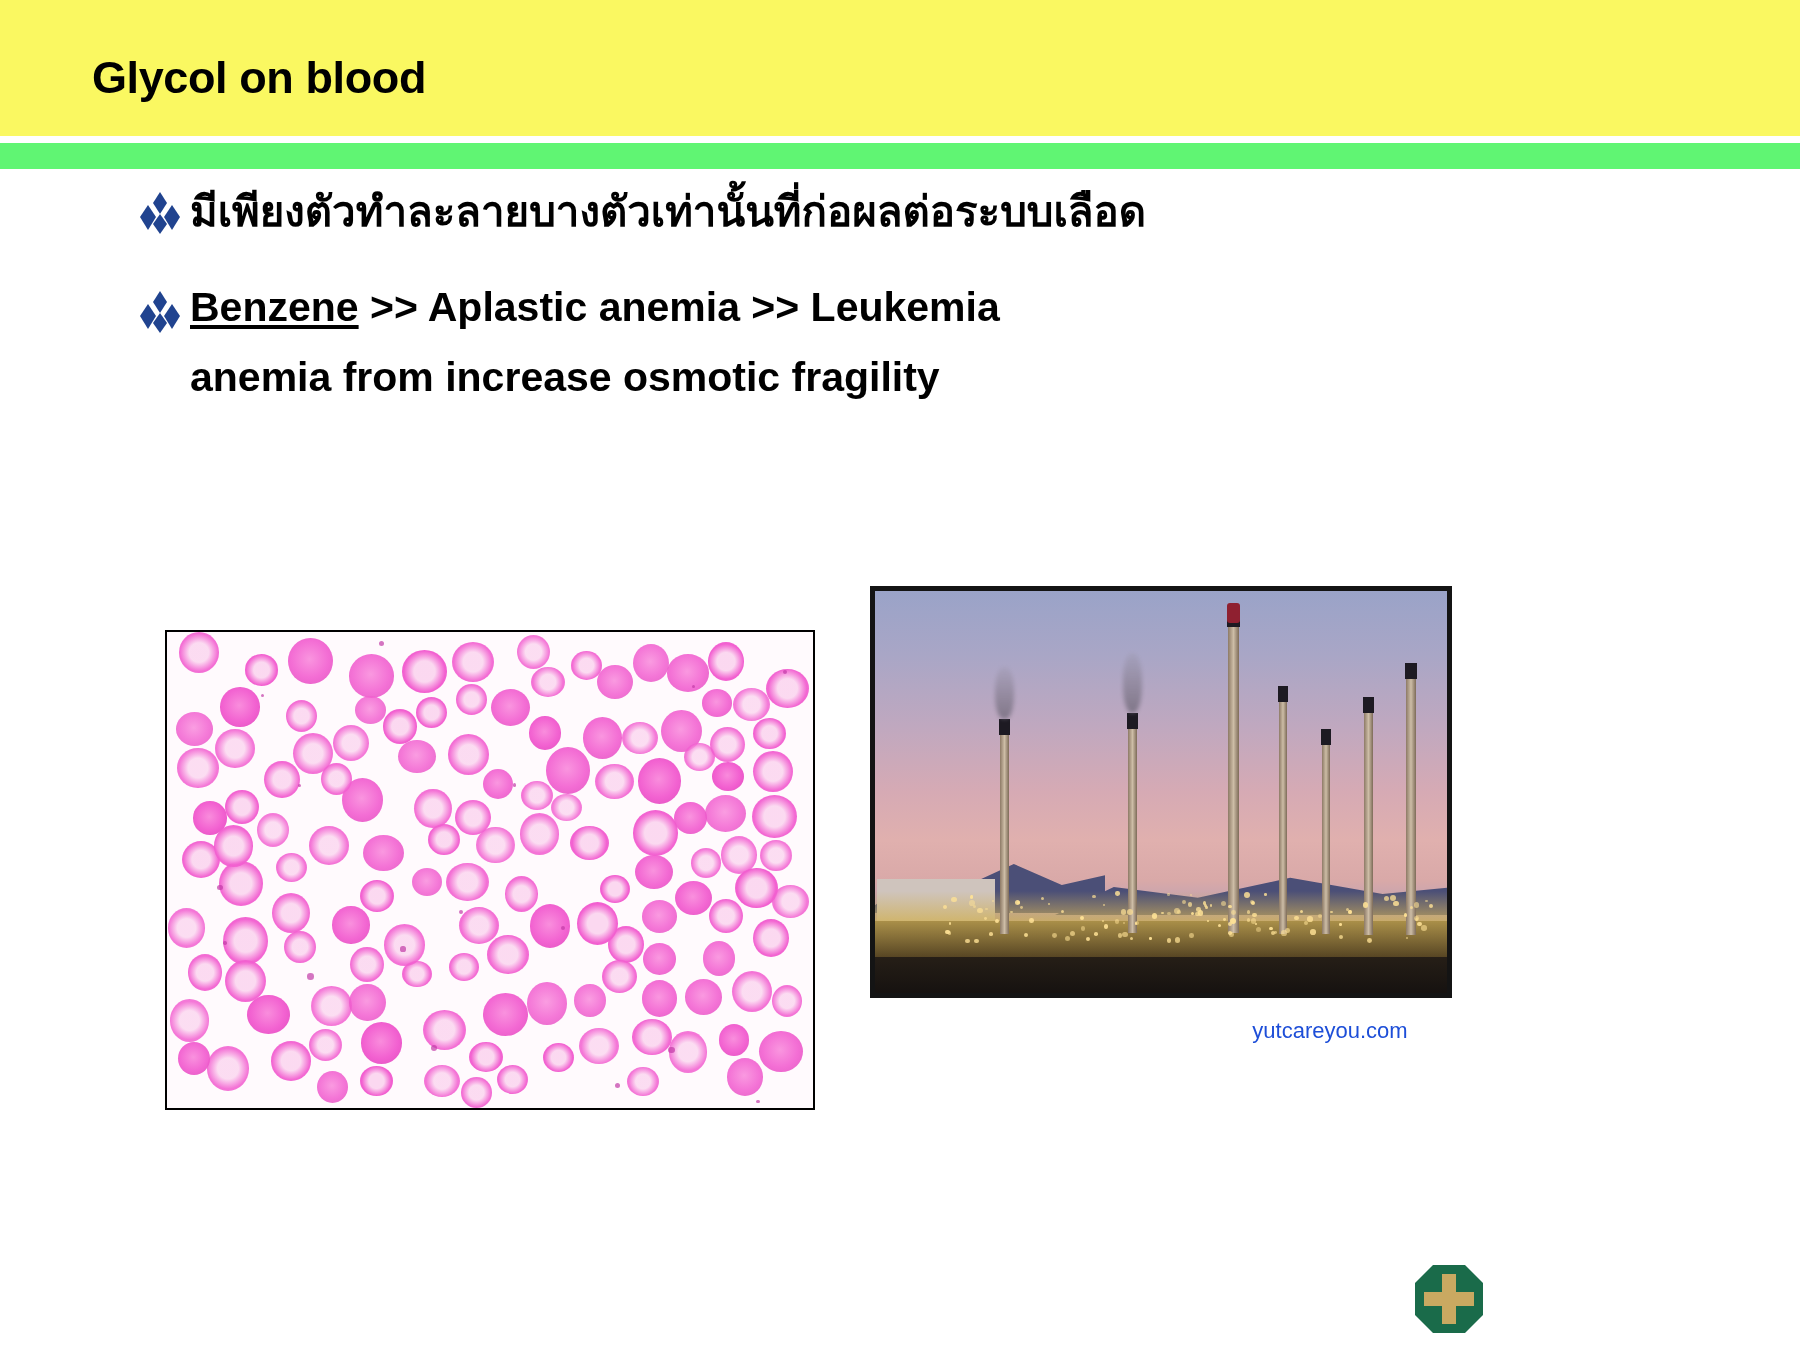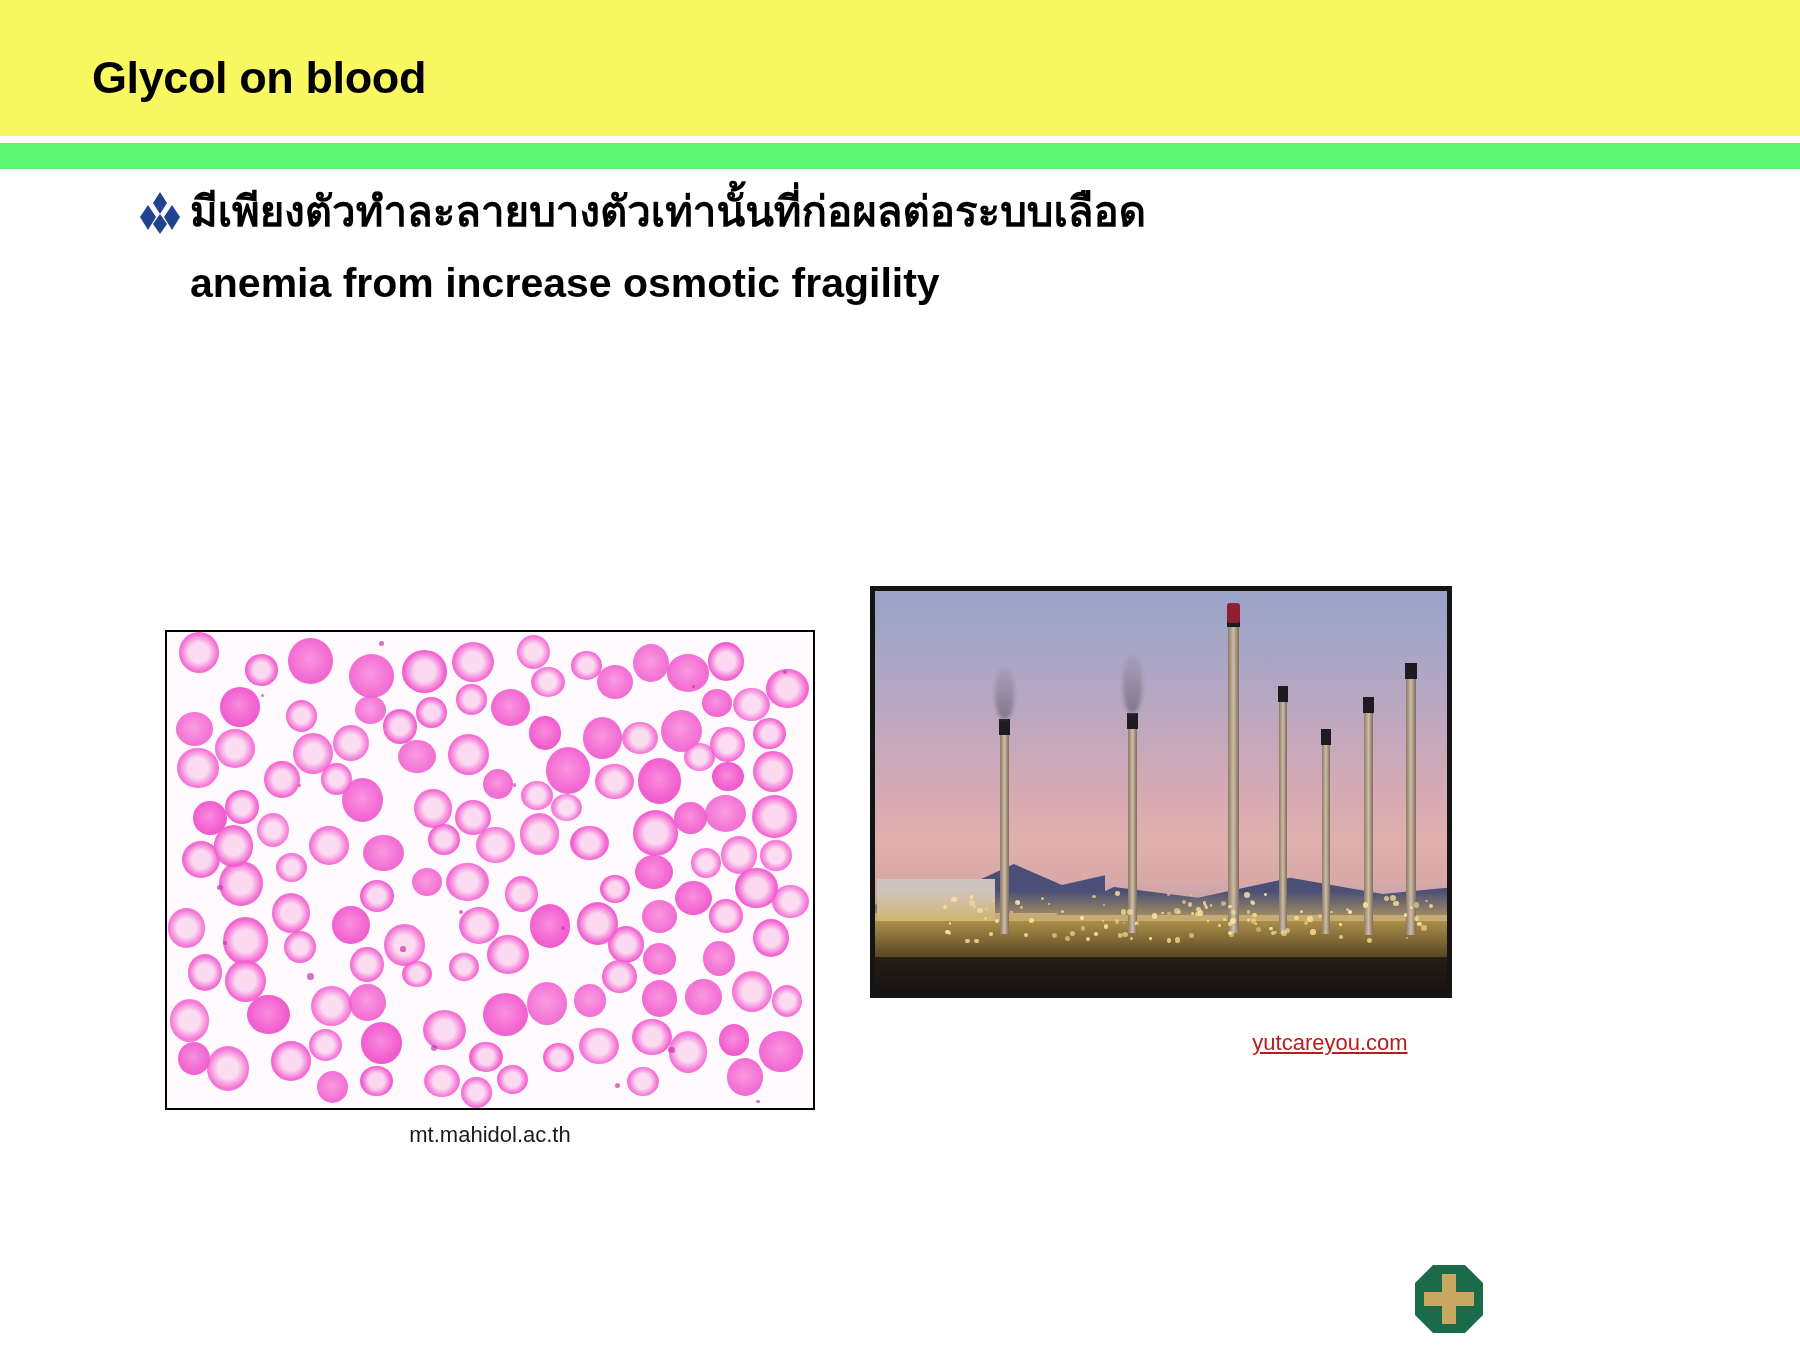--- a/index.html
+++ b/index.html
@@ -82,22 +82,22 @@
     background:linear-gradient(to bottom,
         #9aa3c8 0%, #a9a6c6 16%, #c0a8bf 34%,
         #d6aab4 50%, #e0b0ae 62%, #d9a9a8 72%, #b9a0b4 80%, #8e8aa8 88%, #6d6f90 95%);
   }
   .mountain{ position:absolute; background:#4b4f77; }
   .stack{ position:absolute; background:#b9a58f; }
   .stack-top{ position:absolute; background:#1d1a22; }
   .smoke{ position:absolute; background:#8c8596; border-radius:45%; filter:blur(2px); opacity:.85; }
   .tank{ position:absolute; background:#d9cfc6; }
   #refinery-caption{
-    position:absolute; left:330px; top:444px; width:260px;
-    text-align:center; font-size:22px; color:#b91c1c;text-decoration:underline;
+    position:absolute; left:330px; top:432px; width:260px;
+    text-align:center; font-size:22px; color:#1d4ed8;
   }
 
   
   #hospital-logo{
     position:absolute; left:1415px; top:1262px; width:372px; height:78px;
     display:flex; align-items:center; gap:14px;
   }
   #logo-cross-mark{ flex:0 0 auto; }
   #logo-text-block{ display:flex; flex-direction:column; justify-content:center; }
   #logo-thai{
@@ -125,20 +125,31 @@
       <svg width="40" height="42" viewBox="0 0 40 42" aria-hidden="true">
         <polygon points="20,0 27,11 20,22 13,11" fill="#20438F"></polygon>
         <polygon points="8,13 16,25 8,38 0,25" fill="#20438F"></polygon>
         <polygon points="32,13 40,25 32,38 24,25" fill="#20438F"></polygon>
         <polygon points="20,22 27,32 20,42 13,32" fill="#20438F"></polygon>
       </svg>
     </span>
     <span class="bullet-text thai">มีเพียงตัวทำละลายบางตัวเท่านั้นที่ก่อผลต่อระบบเลือด</span>
   </div>
 
+  <div class="bullet-row" id="row-2">
+    <span class="bullet-marker">
+      <svg width="40" height="42" viewBox="0 0 40 42" aria-hidden="true">
+        <polygon points="20,0 27,11 20,22 13,11" fill="#20438F"></polygon>
+        <polygon points="8,13 16,25 8,38 0,25" fill="#20438F"></polygon>
+        <polygon points="32,13 40,25 32,38 24,25" fill="#20438F"></polygon>
+        <polygon points="20,22 27,32 20,42 13,32" fill="#20438F"></polygon>
+      </svg>
+    </span>
+    <span class="bullet-text"><u>Benzene</u><span> &gt;&gt; Aplastic anemia &gt;&gt; Leukemia</span></span>
+  </div>
 
 
   <div class="wrap-line" id="row-3-cont">anemia from increase osmotic fragility</div>
 
 </div>
 
 <div id="blood-smear-figure">
   <div id="blood-smear-image">
       <div class="rbc" style="left: 230.639px; top: 107.7px; width: 37.9609px; height: 33.4387px; background: radial-gradient(circle at 48% 46%, rgb(249, 139, 220) 0%, rgb(242, 95, 208) 55%, rgb(224, 75, 190) 100%); opacity: 0.84;"></div>
       <div class="rbc" style="left: 143.639px; top: 353.552px; width: 41.5709px; height: 40.7012px; background: radial-gradient(circle, rgb(251, 216, 240) 0%, rgb(251, 216, 240) 34%, rgb(242, 95, 208) 66%, rgb(242, 95, 208) 100%); opacity: 0.84;"></div>
@@ -282,21 +293,20 @@
       <div class="rbc" style="left: 140.005px; top: 340.985px; width: 6.58418px; height: 6.58418px; background: rgb(194, 58, 166); opacity: 0.7;"></div>
       <div class="rbc" style="left: 616.248px; top: 37.6205px; width: 4.02367px; height: 4.02367px; background: rgb(194, 58, 166); opacity: 0.7;"></div>
       <div class="rbc" style="left: 56.4607px; top: 309.17px; width: 3.5013px; height: 3.5013px; background: rgb(194, 58, 166); opacity: 0.7;"></div>
       <div class="rbc" style="left: 93.9787px; top: 62.0751px; width: 3.13592px; height: 3.13592px; background: rgb(194, 58, 166); opacity: 0.7;"></div>
       <div class="rbc" style="left: 524.629px; top: 52.5556px; width: 3.64355px; height: 3.64355px; background: rgb(194, 58, 166); opacity: 0.7;"></div>
       <div class="rbc" style="left: 50.497px; top: 252.829px; width: 5.20761px; height: 5.20761px; background: rgb(194, 58, 166); opacity: 0.7;"></div>
       <div class="rbc" style="left: 212.227px; top: 8.99035px; width: 5.19023px; height: 5.19023px; background: rgb(194, 58, 166); opacity: 0.7;"></div>
       <div class="rbc" style="left: 130.787px; top: 152.264px; width: 3.01763px; height: 3.01763px; background: rgb(194, 58, 166); opacity: 0.7;"></div>
       <div class="rbc" style="left: 589.475px; top: 467.65px; width: 3.32866px; height: 3.32866px; background: rgb(194, 58, 166); opacity: 0.7;"></div>
     </div>
-  <div id="blood-smear-caption">mt.mahidol.ac.th</div>
 </div>
 
 <div id="refinery-figure">
   <div id="refinery-image">
     <div class="mountain" style="left:-10px; top:252px; width:240px; height:70px; clip-path:polygon(0 100%,18% 52%,38% 68%,62% 30%,82% 60%,100% 46%,100% 100%);"></div>
     <div class="mountain" style="left:180px; top:262px; width:420px; height:62px; clip-path:polygon(0 100%,14% 55%,34% 72%,56% 40%,78% 66%,100% 52%,100% 100%);"></div>
   <div class="tank" style="left: 2px; top: 288px; width: 118px; height: 84px; background: rgb(207, 196, 189);"></div>
       <div style="position: absolute; left: 0px; top: 330px; width: 572px; height: 72px; background: linear-gradient(rgb(58, 47, 34) 0%, rgb(36, 29, 22) 55%, rgb(22, 18, 16) 100%);"></div>
       <div style="position: absolute; left: 0px; top: 300px; width: 572px; height: 66px; background: linear-gradient(rgba(186, 154, 70, 0) 0%, rgba(208, 176, 86, 0.75) 45%, rgba(120, 96, 44, 0.6) 100%);"></div>
       <div class="stack" style="left: 125px; top: 128px; width: 9px; height: 215px; background: linear-gradient(to right, rgb(141, 122, 102), rgb(205, 189, 166), rgb(125, 107, 88));"></div>

